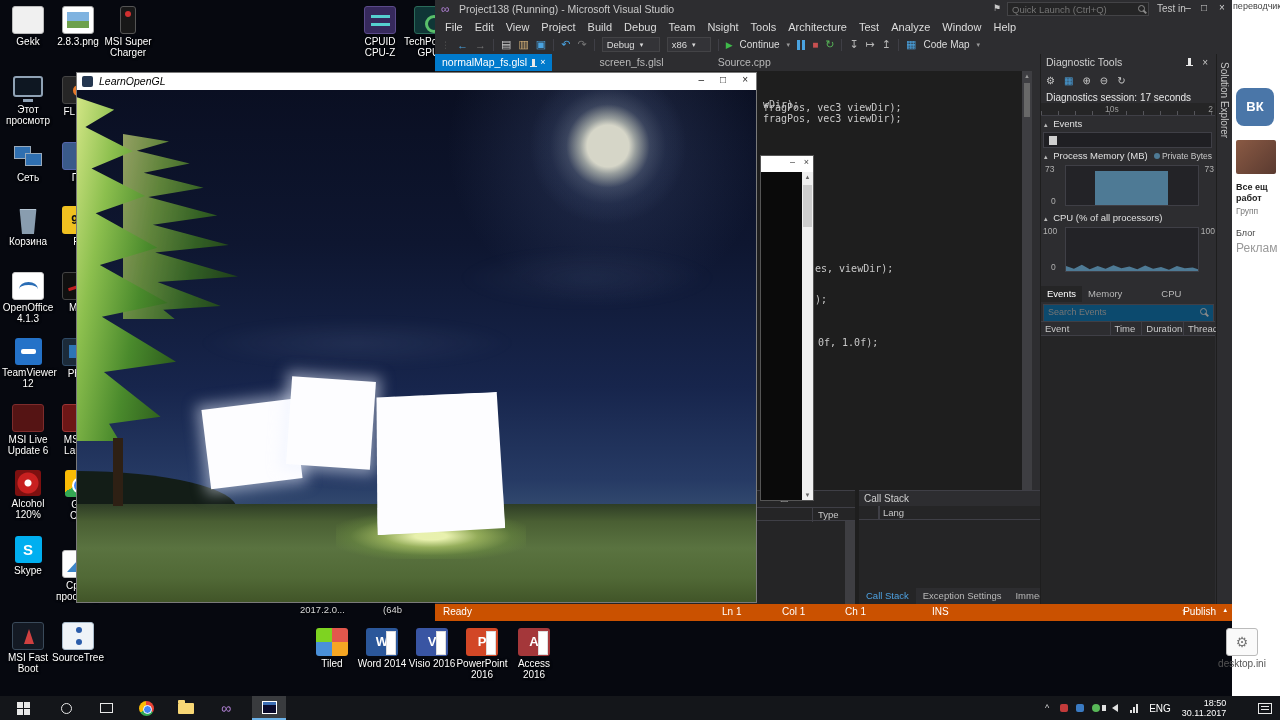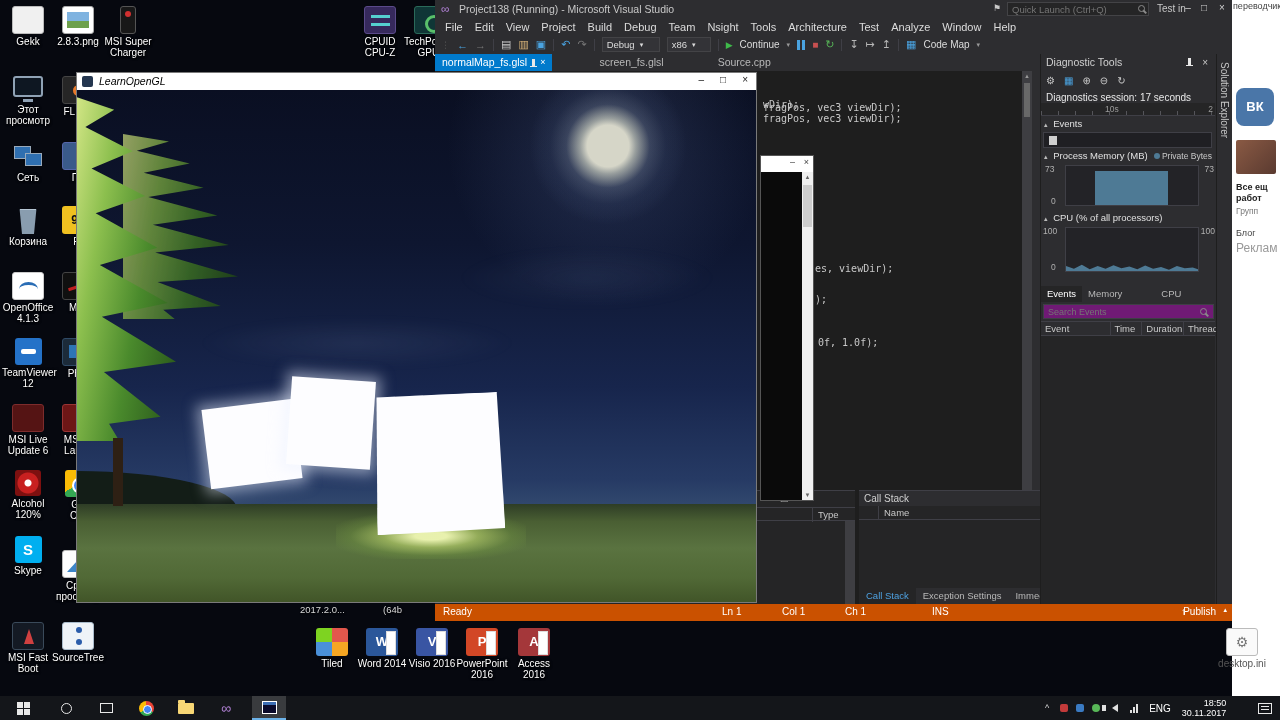--- a/index.html
+++ b/index.html
@@ -118,21 +118,21 @@
   .ruler .ticks { position:absolute; left:0; bottom:0; width:100%; height:4px;
       background:repeating-linear-gradient(90deg,#55555a 0 1px,transparent 1px 17px); }
   .sect-h { position:absolute; left:0; width:100%; height:13px; color:#e0e0e0; font-size:9.5px; }
   .sect-h .tri { font-size:7px; color:#bbb; margin:0 3px; }
   .ev-track { position:absolute; left:2px; top:78px; width:169px; height:16px; background:#1f1f23; border:1px solid #3f3f46; }
   .chart { position:absolute; background:#232327; border:1px solid #3f3f46; }
   .axis { position:absolute; font-size:8.5px; color:#b0b0b0; }
   .dt-tabs { position:absolute; left:0; top:232px; width:100%; height:16px; display:flex; font-size:9.5px; color:#b8b8b8; }
   .dt-tabs span { padding:0 6px; line-height:16px; }
   .dt-tabs .active { background:#252526; color:#fff; }
-  .dt-search { position:absolute; left:2px; top:250px; width:171px; height:15px; background:#701a75;
+  .dt-search { position:absolute; left:2px; top:250px; width:171px; height:32px; background:#0c4a6e;
                border:1px solid #3f3f46; }
   .dt-search input { width:150px; height:13px; background:transparent; border:none; outline:none;
                      color:#c8c8c8; font-size:9px; padding-left:4px; font-family:"Liberation Sans",sans-serif; }
   .mag { position:absolute; right:6px; top:3px; width:7px; height:7px; border:1.5px solid #8a8a8a; border-radius:50%; }
   .mag::after { content:""; position:absolute; width:4px; height:1.5px; background:#8a8a8a;
                 transform:rotate(45deg); right:-3px; bottom:-1px; }
   .dt-cols { position:absolute; left:0; top:267px; width:100%; height:15px; background:#2d2d30;
              border-top:1px solid #3f3f46; border-bottom:1px solid #3f3f46; display:flex; font-size:9.5px; color:#c8c8c8; }
   .dt-cols div { line-height:13px; padding-left:4px; border-right:1px solid #3f3f46; }
   .dt-body { position:absolute; left:0; top:282px; width:100%; height:268px; background:#252526; }
@@ -490,21 +490,20 @@
     </div>
 
     <div id="callstack">
       <div class="cs-head">
         <span style="padding-left:5px">Call Stack</span>
         <span class="pin-icon" style="position:absolute;right:26px;top:3px"></span>
         <span class="t" style="right:8px;top:0;font-size:10px;color:#c8c8c8">×</span>
       </div>
       <div class="cs-cols">
         <div style="width:20px;border-right:1px solid #3f3f46"></div>
-        <div style="flex:1;padding-left:5px;line-height:13px">Name</div>
         <div style="width:26px;border-left:1px solid #3f3f46;padding-left:3px;line-height:13px">Lang</div>
       </div>
       <div class="cs-tabs">
         <span class="active">Call Stack</span>
         <span>Exception Settings</span>
         <span>Immediate Window</span>
       </div>
     </div>
 
     <div id="diag">

